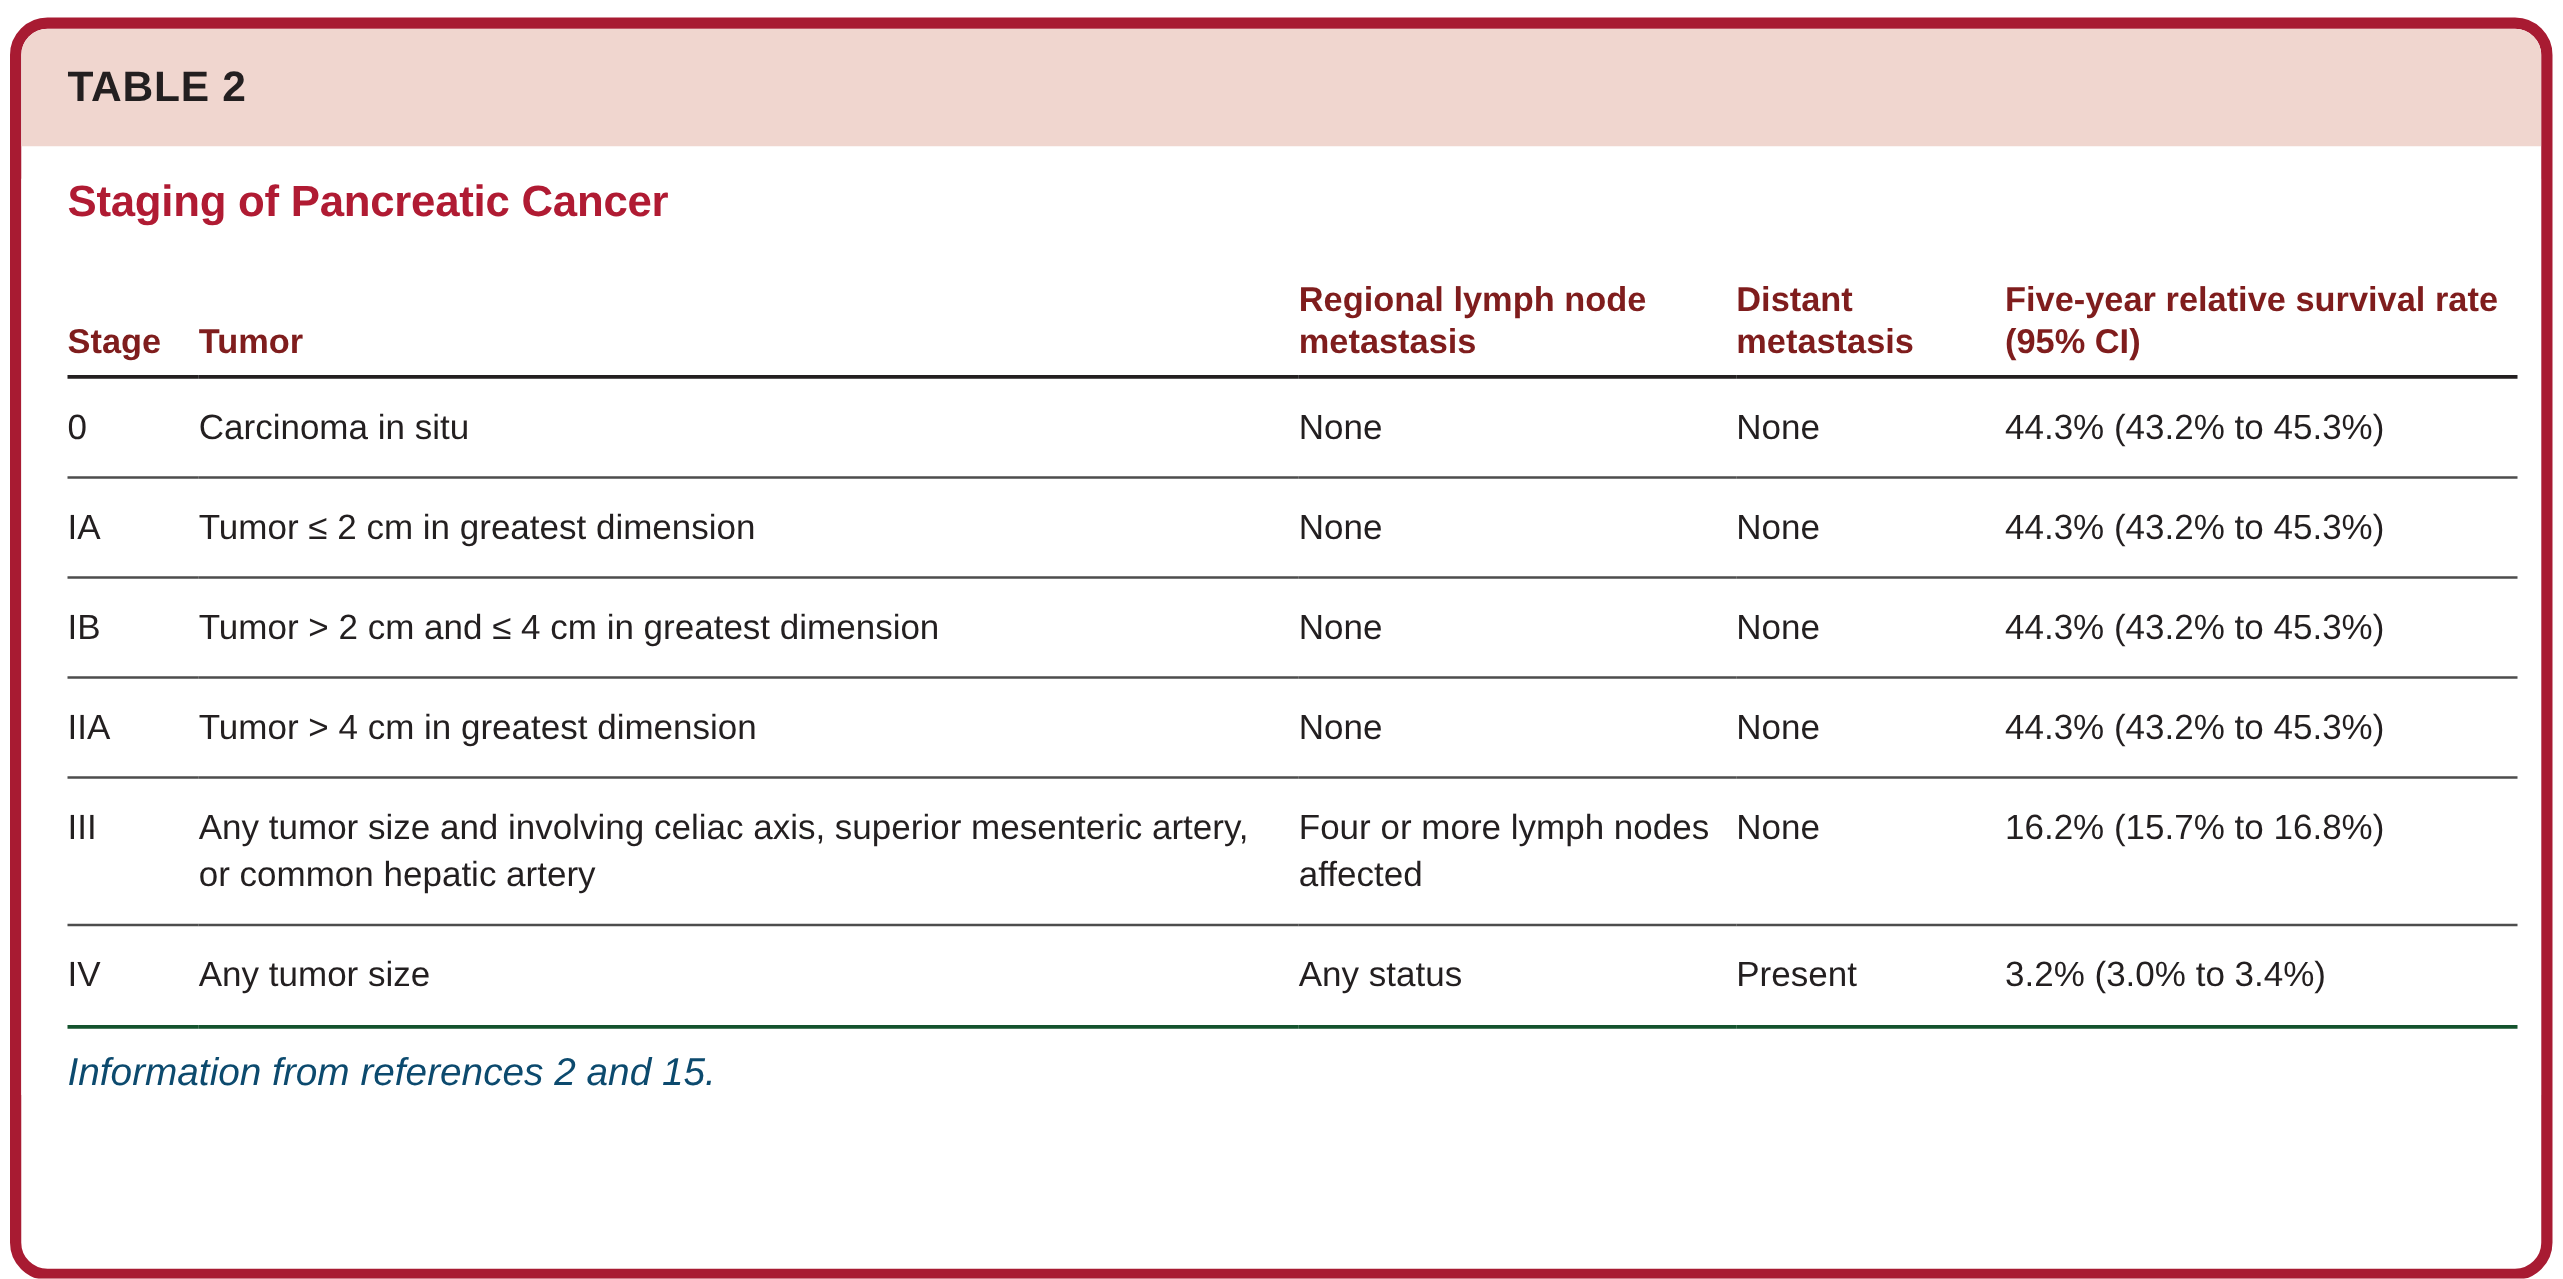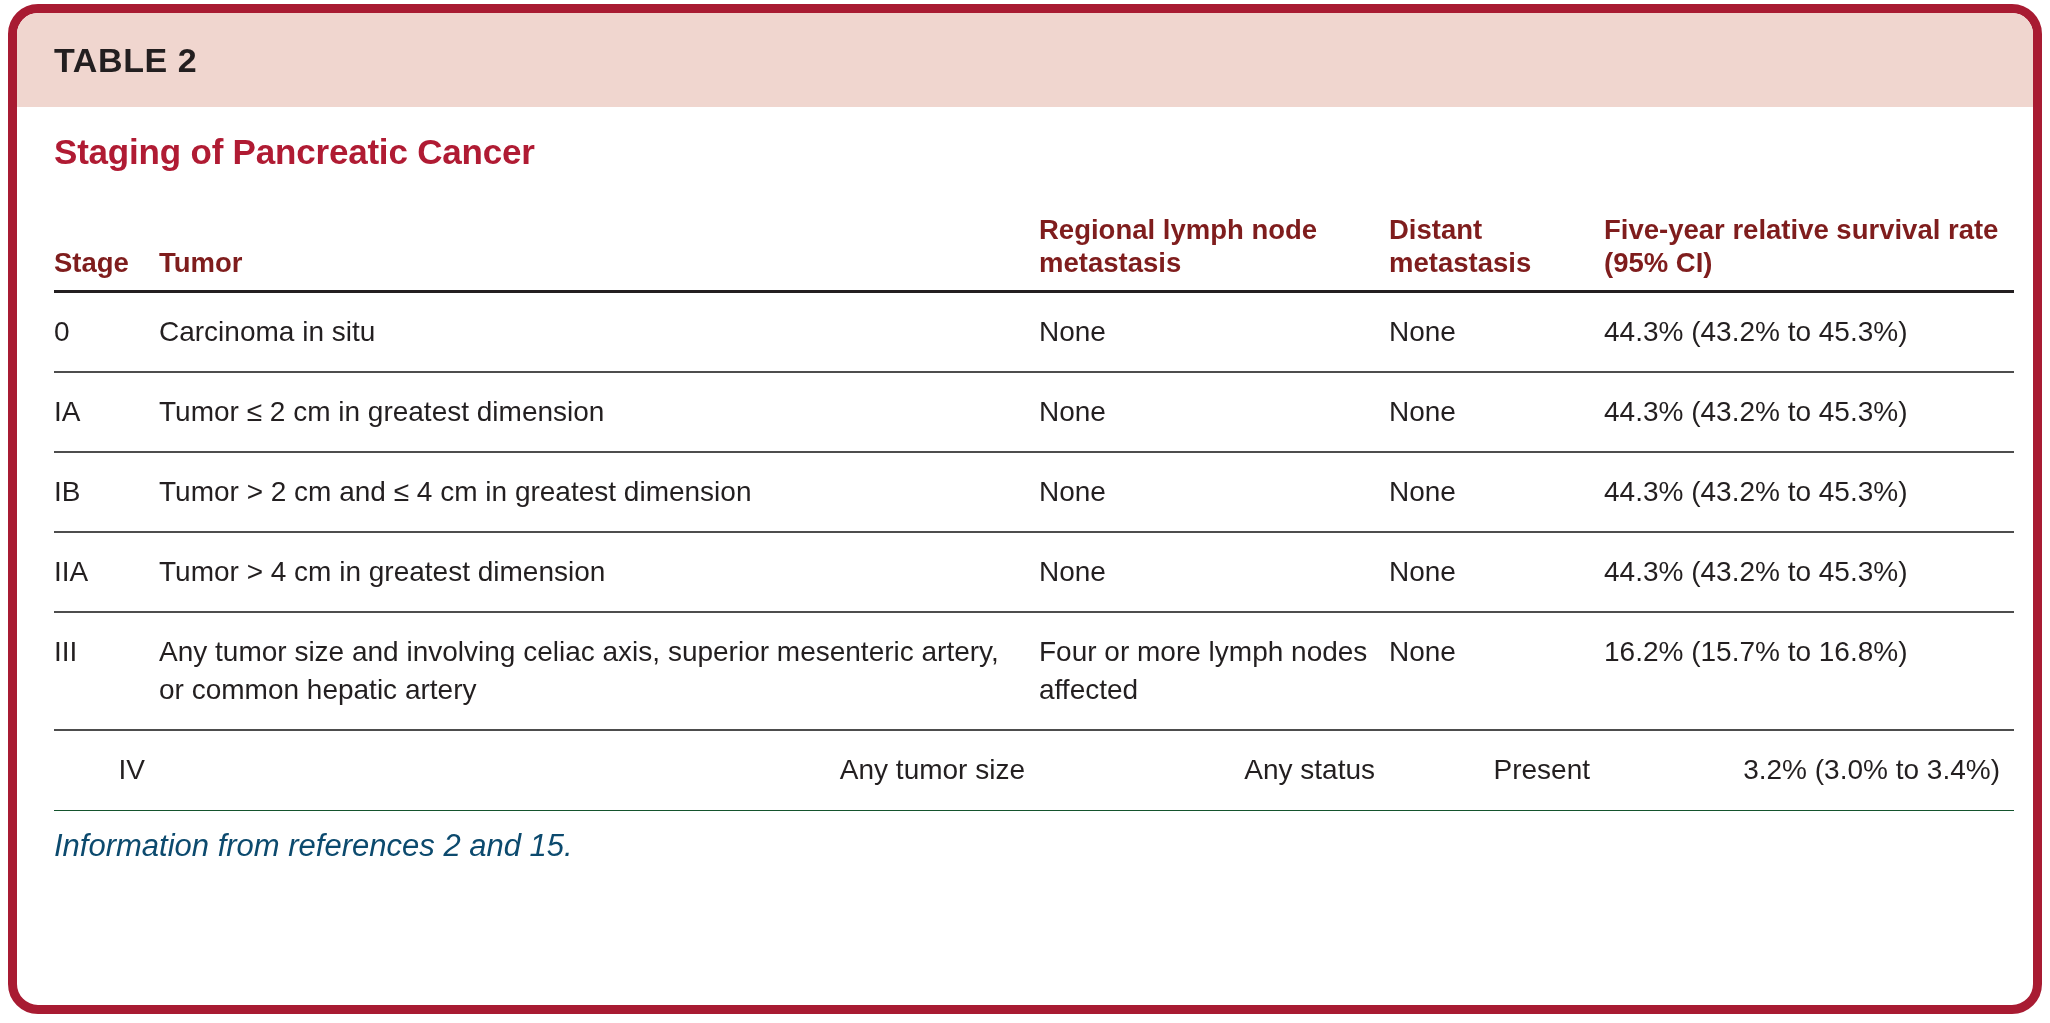--- a/index.html
+++ b/index.html
@@ -14,21 +14,21 @@
     height: 1023px;
     position: relative;
     background: #ffffff;
     overflow: hidden;
   }
 
   
   .table-card {
     position: absolute;
     left: 8px;
-    top: 4px;
+    top: 14px;
     width: 2034px;
     height: 1010px;
     border: 9px solid #A81B32;
     border-radius: 30px;
     background: #ffffff;
     overflow: hidden;
   }
 
   
   .band {
@@ -92,22 +92,21 @@
     text-align: left;
     vertical-align: top;
     font-size: 28px;
     color: #231f20;
     line-height: 1.36;
     padding: 20px 14px 20px 0;
     border-bottom: 2px solid #4d4d4d;
     font-family: "Liberation Sans", sans-serif;
   }
   table.staging tr.last-row td {
-    border-bottom: 1px solid #14532d;
-    text-align: right;
+    border-bottom: 3px solid #14532d;
   }
 
   .footnote {
     font-size: 31px;
     font-style: italic;
     color: #0c4a6e;
     margin-top: 17px;
   }
 </style>
 </head>

